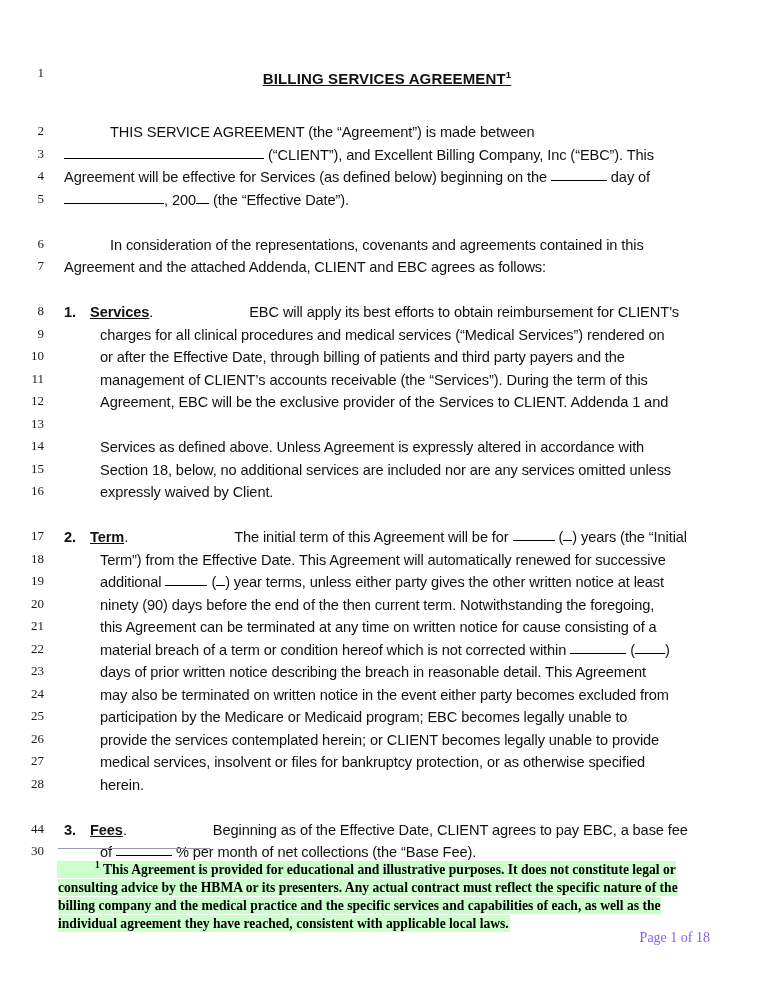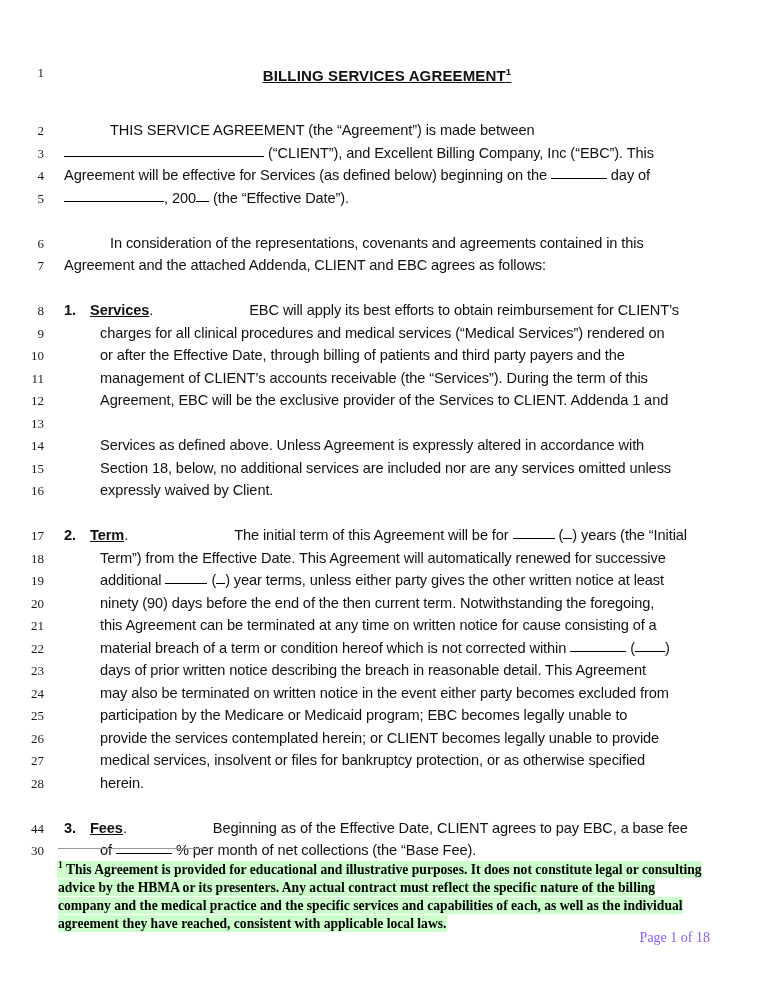--- a/index.html
+++ b/index.html
@@ -49,21 +49,21 @@
     font-size: 13px;
     line-height: 22.5px;
     color: #1a1a1a;
   }
 
   .line-text {
     position: absolute;
     left: 64px;
     right: 58px;
     font-size: 14.6px;
-    line-height: 20px;
+    line-height: 25px;
     letter-spacing: -0.1px;
     color: #111111;
   }
 
   
   .line-text.title-line {
     left: 64px;
     right: 58px;
     text-align: center;
   }
@@ -136,20 +136,21 @@
     font-family: "Liberation Serif", serif;
     font-weight: bold;
     font-size: 13.6px;
     line-height: 18.2px;
     color: #000000;
     text-align: left;
   }
   .footnote-text .hl {
     background-color: #ccffcc;
     box-shadow: 0 0 0 1px #ccffcc;
+    padding-left: 37px;
   }
   .footnote-text sup {
     font-size: 9.5px;
     vertical-align: super;
   }
 
   
   .page-footer {
     position: absolute;
     right: 58px;

